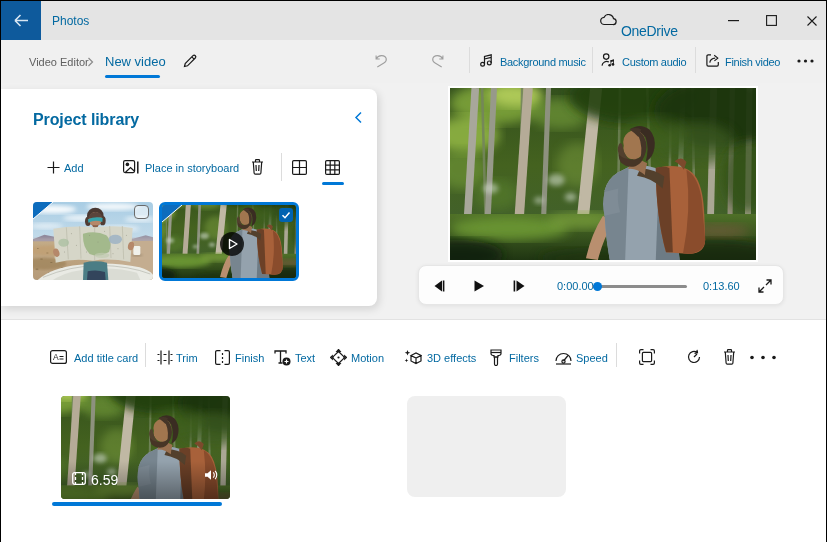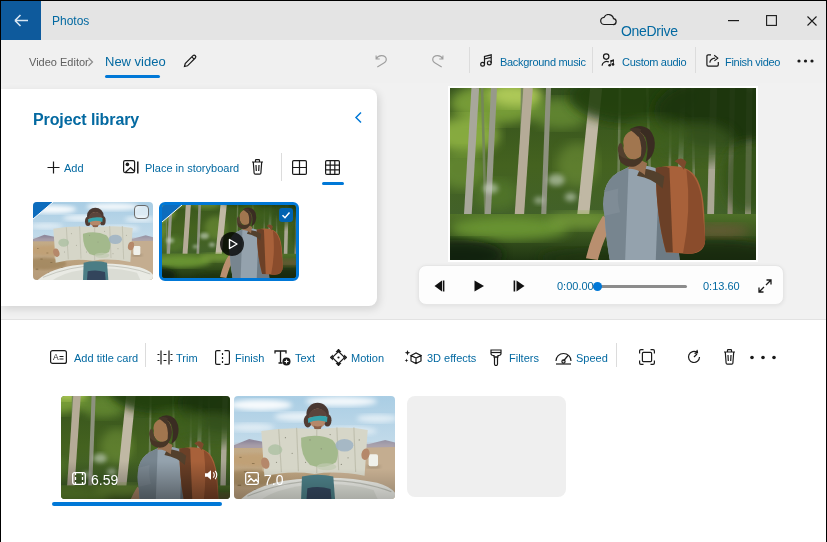--- a/index.html
+++ b/index.html
@@ -252,32 +252,20 @@
       <path d="M3.5 0.7 V3 M3.5 5 v3 M3.5 10 v2.3 M10.5 0.7 V3 M10.5 5 v3 M10.5 10 v2.3" stroke="#fff" stroke-width="1.3"></path>
     </svg>
     <div class="abs" style="left:30px;top:76px;color:#fff;font-size:14px;">6.59</div>
     <svg class="abs" style="left:142px;top:73px;" width="16" height="12" viewBox="0 0 16 14">
       <path d="M1 5 h3 l4 -3.5 V12.5 L4 9 H1 z" fill="#fff"></path>
       <path d="M10.5 4 a4 4 0 0 1 0 6 M12.8 2.2 a7 7 0 0 1 0 9.6" stroke="#fff" stroke-width="1.3" fill="none"></path>
     </svg>
   </div>
   <div class="abs" style="left:51px;top:501px;width:170px;height:4px;background:#0078d7;border-radius:2px;"></div>
 
-  <div class="abs thumb" style="left:233px;top:395px;width:161px;height:103px;">
-    <svg width="161" height="103" viewBox="0 0 360 234" preserveAspectRatio="xMidYMid slice">
-      <use href="#mapscene"></use>
-    </svg>
-    <div class="abs" style="left:0;bottom:0;width:100%;height:30px;background:linear-gradient(to top,rgba(0,0,0,0.22),rgba(0,0,0,0));"></div>
-    <svg class="abs" style="left:11px;top:76px;" width="14" height="13" viewBox="0 0 14 13">
-      <rect x="0.7" y="0.7" width="12.6" height="11.6" rx="1.5" fill="none" stroke="#fff" stroke-width="1.3"></rect>
-      <circle cx="4.3" cy="4.3" r="1.2" fill="#fff"></circle>
-      <path d="M2.5 10.5 L6 6.5 l3 3 2 -2 2 2.5" stroke="#fff" stroke-width="1.3" fill="none"></path>
-    </svg>
-    <div class="abs" style="left:30px;top:76px;color:#fff;font-size:14px;">7.0</div>
-  </div>
 
   <div class="abs" style="left:406px;top:395px;width:159px;height:101px;background:#efefef;border-radius:8px;"></div>
 
   <svg width="0" height="0" style="position:absolute;">
     <defs>
       <filter id="blur3">
           <feGaussianBlur stdDeviation="3"></feGaussianBlur>
         </filter>
       <filter id="blur6">
           <feGaussianBlur stdDeviation="6"></feGaussianBlur>

